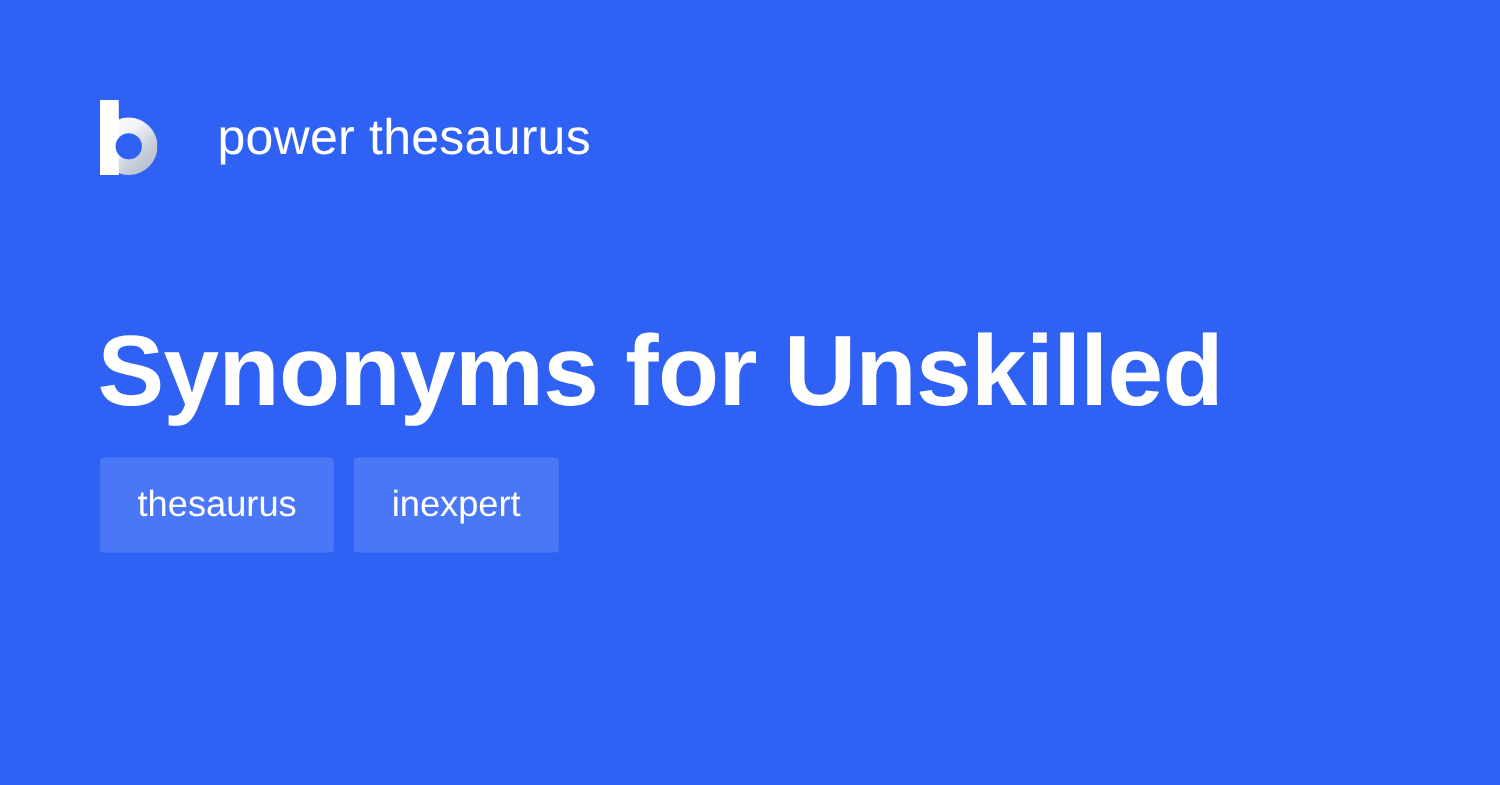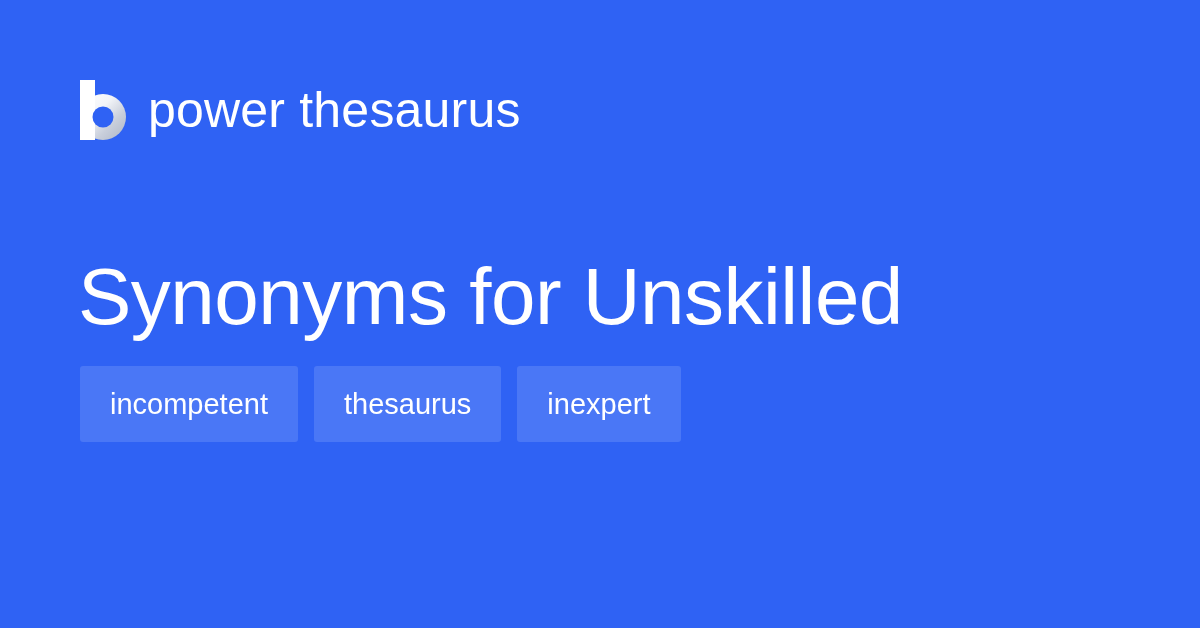--- a/index.html
+++ b/index.html
@@ -32,35 +32,36 @@
     height: 64px;
   }
   .brand-logo {
     width: 46px;
     height: 60px;
     display: block;
     flex: 0 0 auto;
   }
   .brand-name {
     color: #FFFFFF;
-    font-size: 50px;
+    font-size: 40px;
     font-weight: 400;
     letter-spacing: 0.2px;
     line-height: 1;
     white-space: nowrap;
+    margin-left: 26px;
   }
 
   
   .headline {
     position: absolute;
     left: 78px;
     top: 197px;
     color: #FFFFFF;
     font-size: 80px;
-    font-weight: 400;
+    font-weight: 700;
     line-height: 92px;
     letter-spacing: -0.5px;
     white-space: nowrap;
   }
 
   
   .tags {
     position: absolute;
     left: 80px;
     top: 366px;
@@ -109,18 +110,17 @@
       <rect x="0" y="14" width="15" height="46" fill="#FFFFFF"></rect>
 
       <circle cx="23" cy="37" r="10.5" fill="#2F62F4"></circle>
     </svg>
     <span class="brand-name">power thesaurus</span>
   </div>
 
   <h1 class="headline">Synonyms for Unskilled</h1>
 
   <div class="tags">
-    <span class="tag">incompetent</span>
     <span class="tag">thesaurus</span>
     <span class="tag">inexpert</span>
   </div>
 
 </div>
 
 </body></html>

